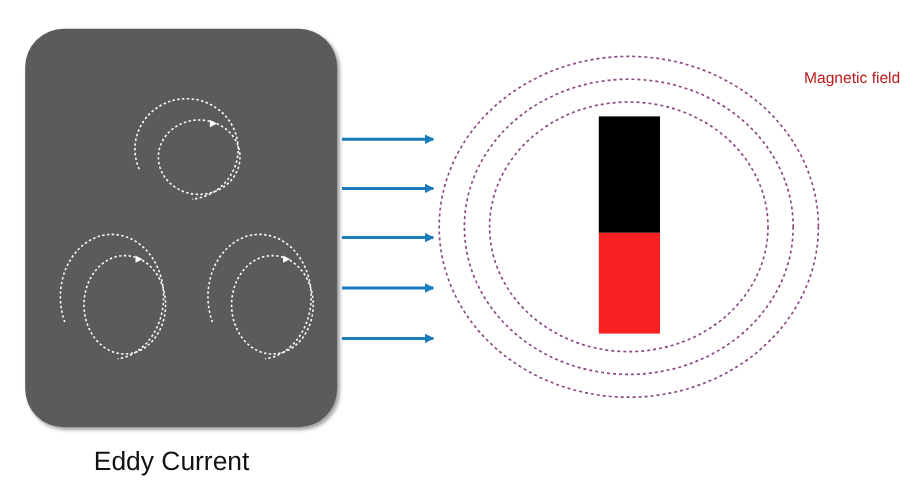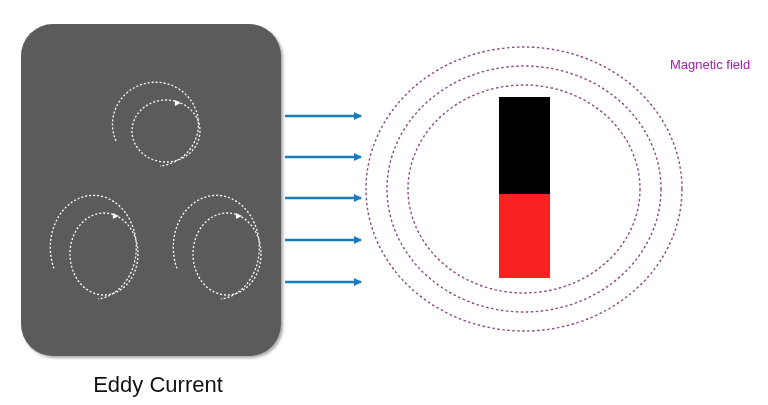--- a/index.html
+++ b/index.html
@@ -1,20 +1,20 @@
 <!DOCTYPE html>
 <html><head>
 <meta charset="utf-8">
 <style>
   html, body { margin:0; padding:0; background:#ffffff; }
   body { width:768px; height:405px; position:relative; overflow:hidden; font-family:"Liberation Sans", sans-serif; }
   #diagram { position:absolute; left:0; top:0; }
   .plate { position:absolute; left:21px; top:24px; width:260px; height:332px; background:#5b5b5b; border-radius:32px; box-shadow:2px 2px 3px rgba(0,0,0,0.35); }
-  .caption { position:absolute; left:58px; top:372px; width:200px; text-align:center; font-size:22px; color:#111; }
-  .field-label { position:absolute; left:670px; top:57px; font-size:13px; color:#a21caf; white-space:nowrap; }
+  .caption { position:absolute; left:43px; top:372px; width:200px; text-align:center; font-size:22px; color:#111; }
+  .field-label { position:absolute; left:670px; top:57px; font-size:13px; color:#b91c1c; white-space:nowrap; }
 </style>
 </head>
 <body>
 
 <div class="plate"></div>
 
 <svg id="diagram" width="768" height="405" viewBox="0 0 768 405">
   <defs>
     <marker id="arrowhead" markerWidth="8" markerHeight="8" refX="7" refY="4" orient="auto" markerUnits="userSpaceOnUse">
       <path d="M0,0 L8,4 L0,8 z" fill="#1a7bbd"></path>

